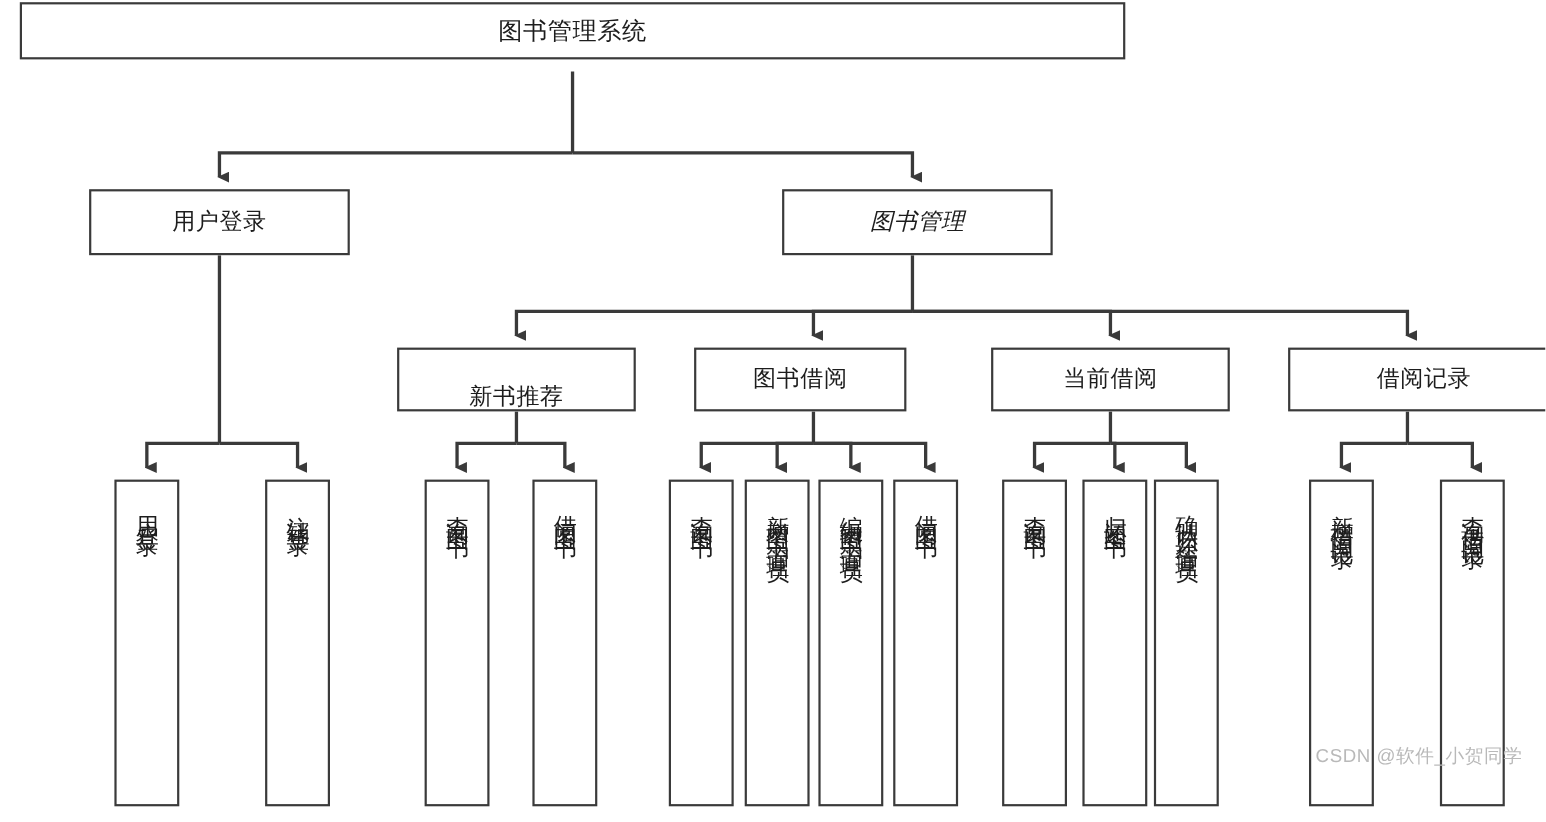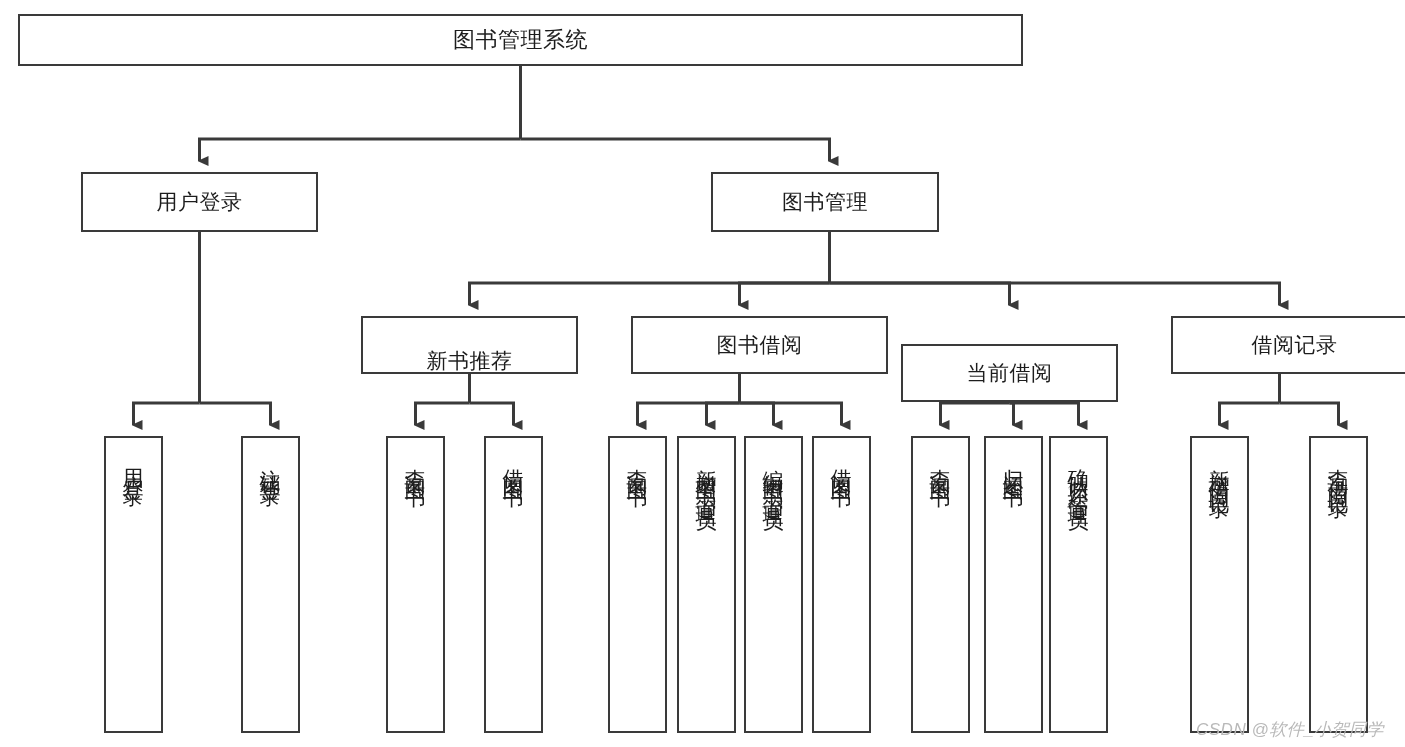--- a/index.html
+++ b/index.html
@@ -101,36 +101,36 @@
         <path d="M1009.5,403 L940.5,403 L940.5,425" marker-end="url(#arrow)"></path>
         <path d="M1009.5,403 L1013.5,403 L1013.5,425" marker-end="url(#arrow)"></path>
         <path d="M1009.5,403 L1078.5,403 L1078.5,425" marker-end="url(#arrow)"></path>
         <path d="M1279.5,374 L1279.5,403"></path>
         <path d="M1279.5,403 L1219.5,403 L1219.5,425" marker-end="url(#arrow)"></path>
         <path d="M1279.5,403 L1338.5,403 L1338.5,425" marker-end="url(#arrow)"></path>
       </g>
   </svg>
 
   <div id="nodes-layer">
-      <div class="node root" style="left: 18px; top: 14px; width: 1005px; height: 52px;">
+      <div class="node root" style="left: 18px; top: 2px; width: 1005px; height: 52px;">
         <span class="node-label">图书管理系统</span>
       </div>
       <div class="node" style="left: 81px; top: 172px; width: 237px; height: 60px;">
         <span class="node-label">用户登录</span>
       </div>
-      <div class="node" style="left: 711px; top: 172px; width: 228px; height: 60px;">
+      <div class="node" style="left: 711px; top: 172px; width: 246px; height: 60px; font-style: italic;">
         <span class="node-label">图书管理</span>
       </div>
       <div class="node" style="left: 361px; top: 316px; width: 217px; height: 58px; align-items: flex-end;">
         <span class="node-label">新书推荐</span>
       </div>
-      <div class="node" style="left: 631px; top: 316px; width: 257px; height: 58px;">
+      <div class="node" style="left: 631px; top: 316px; width: 193px; height: 58px;">
         <span class="node-label">图书借阅</span>
       </div>
-      <div class="node" style="left: 901px; top: 316px; width: 217px; height: 58px; margin-top: 28px;">
+      <div class="node" style="left: 901px; top: 316px; width: 217px; height: 58px;">
         <span class="node-label">当前借阅</span>
       </div>
       <div class="node" style="left: 1171px; top: 316px; width: 247px; height: 58px;">
         <span class="node-label">借阅记录</span>
       </div>
       <div class="node vertical" style="left: 104px; top: 436px; width: 59px; height: 297px;">
         <span class="node-label">用户登录</span>
       </div>
       <div class="node vertical" style="left: 241px; top: 436px; width: 59px; height: 297px;">
         <span class="node-label">注销登录</span>
@@ -163,14 +163,14 @@
         <span class="node-label">确认归还（管理员）</span>
       </div>
       <div class="node vertical" style="left: 1190px; top: 436px; width: 59px; height: 297px;">
         <span class="node-label">新增借阅记录</span>
       </div>
       <div class="node vertical" style="left: 1309px; top: 436px; width: 59px; height: 297px;">
         <span class="node-label">查询借阅记录</span>
       </div>
     </div>
 
-  <div class="watermark" style="left:1196px; top:718px;font-style:italic;">CSDN @软件_小贺同学</div>
+  <div class="watermark" style="left:1196px; top:676px;">CSDN @软件_小贺同学</div>
 </div>
 
 </body></html>

